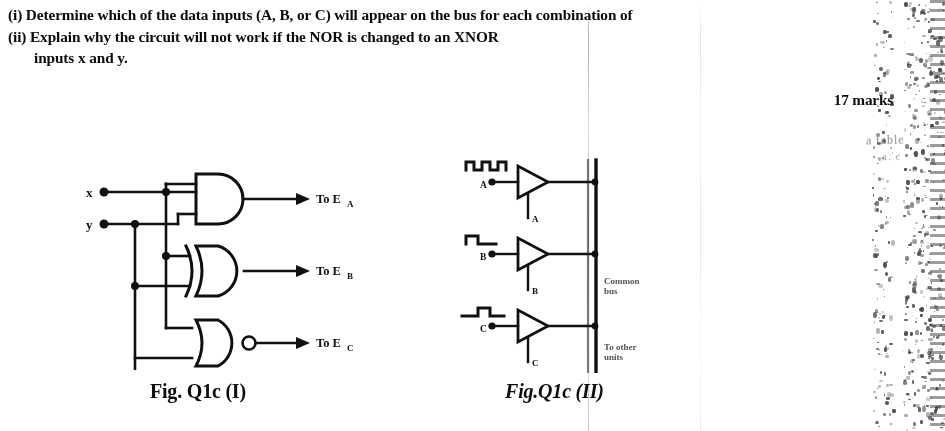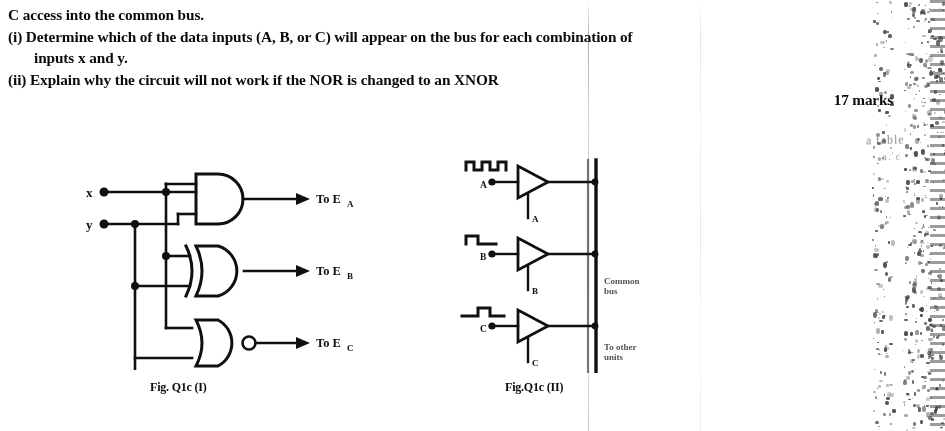--- a/index.html
+++ b/index.html
@@ -73,26 +73,26 @@
   }
 
   
   .fig { position: absolute; }
   #fig-left  { left: 78px;  top: 170px; width: 330px; height: 200px; }
   #fig-right { left: 448px; top: 158px; width: 260px; height: 215px; }
 
   .caption {
     position: absolute;
     font-weight: bold;
-    font-size: 12px;
+    font-size: 20px;
     letter-spacing: -0.2px;
     white-space: nowrap;
   }
   #cap-left  { left: 150px; top: 380px; }
-  #cap-right { left: 505px; top: 380px; }
+  #cap-right { left: 505px; top: 380px; font-style: italic; }
 
   
   .crease {
     position: absolute;
     top: 0;
     width: 1px;
     height: 431px;
     background: linear-gradient(to bottom,
         rgba(60,60,60,.0) 0%,
         rgba(60,60,60,.42) 8%,
@@ -130,24 +130,23 @@
     opacity: .8;
     pointer-events: none;
   }
 </style>
 </head>
 <body>
 
 <div id="page">
 
   <div class="qtext">
-    <span class="qline">C access into the common bus.</span>
     <span class="qline">(i) Determine which of the data inputs (A, B, or C) will appear on the bus for each combination of</span>
+    <span class="qline">(ii) Explain why the circuit will not work if the NOR is changed to an XNOR</span>
     <span class="qline indent">inputs x and y.</span>
-    <span class="qline">(ii) Explain why the circuit will not work if the NOR is changed to an XNOR</span>
   </div>
 
   <div class="marks">17 marks</div>
 
   <div class="handnote">a table</div>
   <div class="handnote2">a. c</div>
 
   <div class="fig" id="fig-left">
     <svg width="330" height="200" viewBox="0 0 330 200">
       <g stroke="#101010" fill="none" stroke-width="2.6" stroke-linecap="square">

